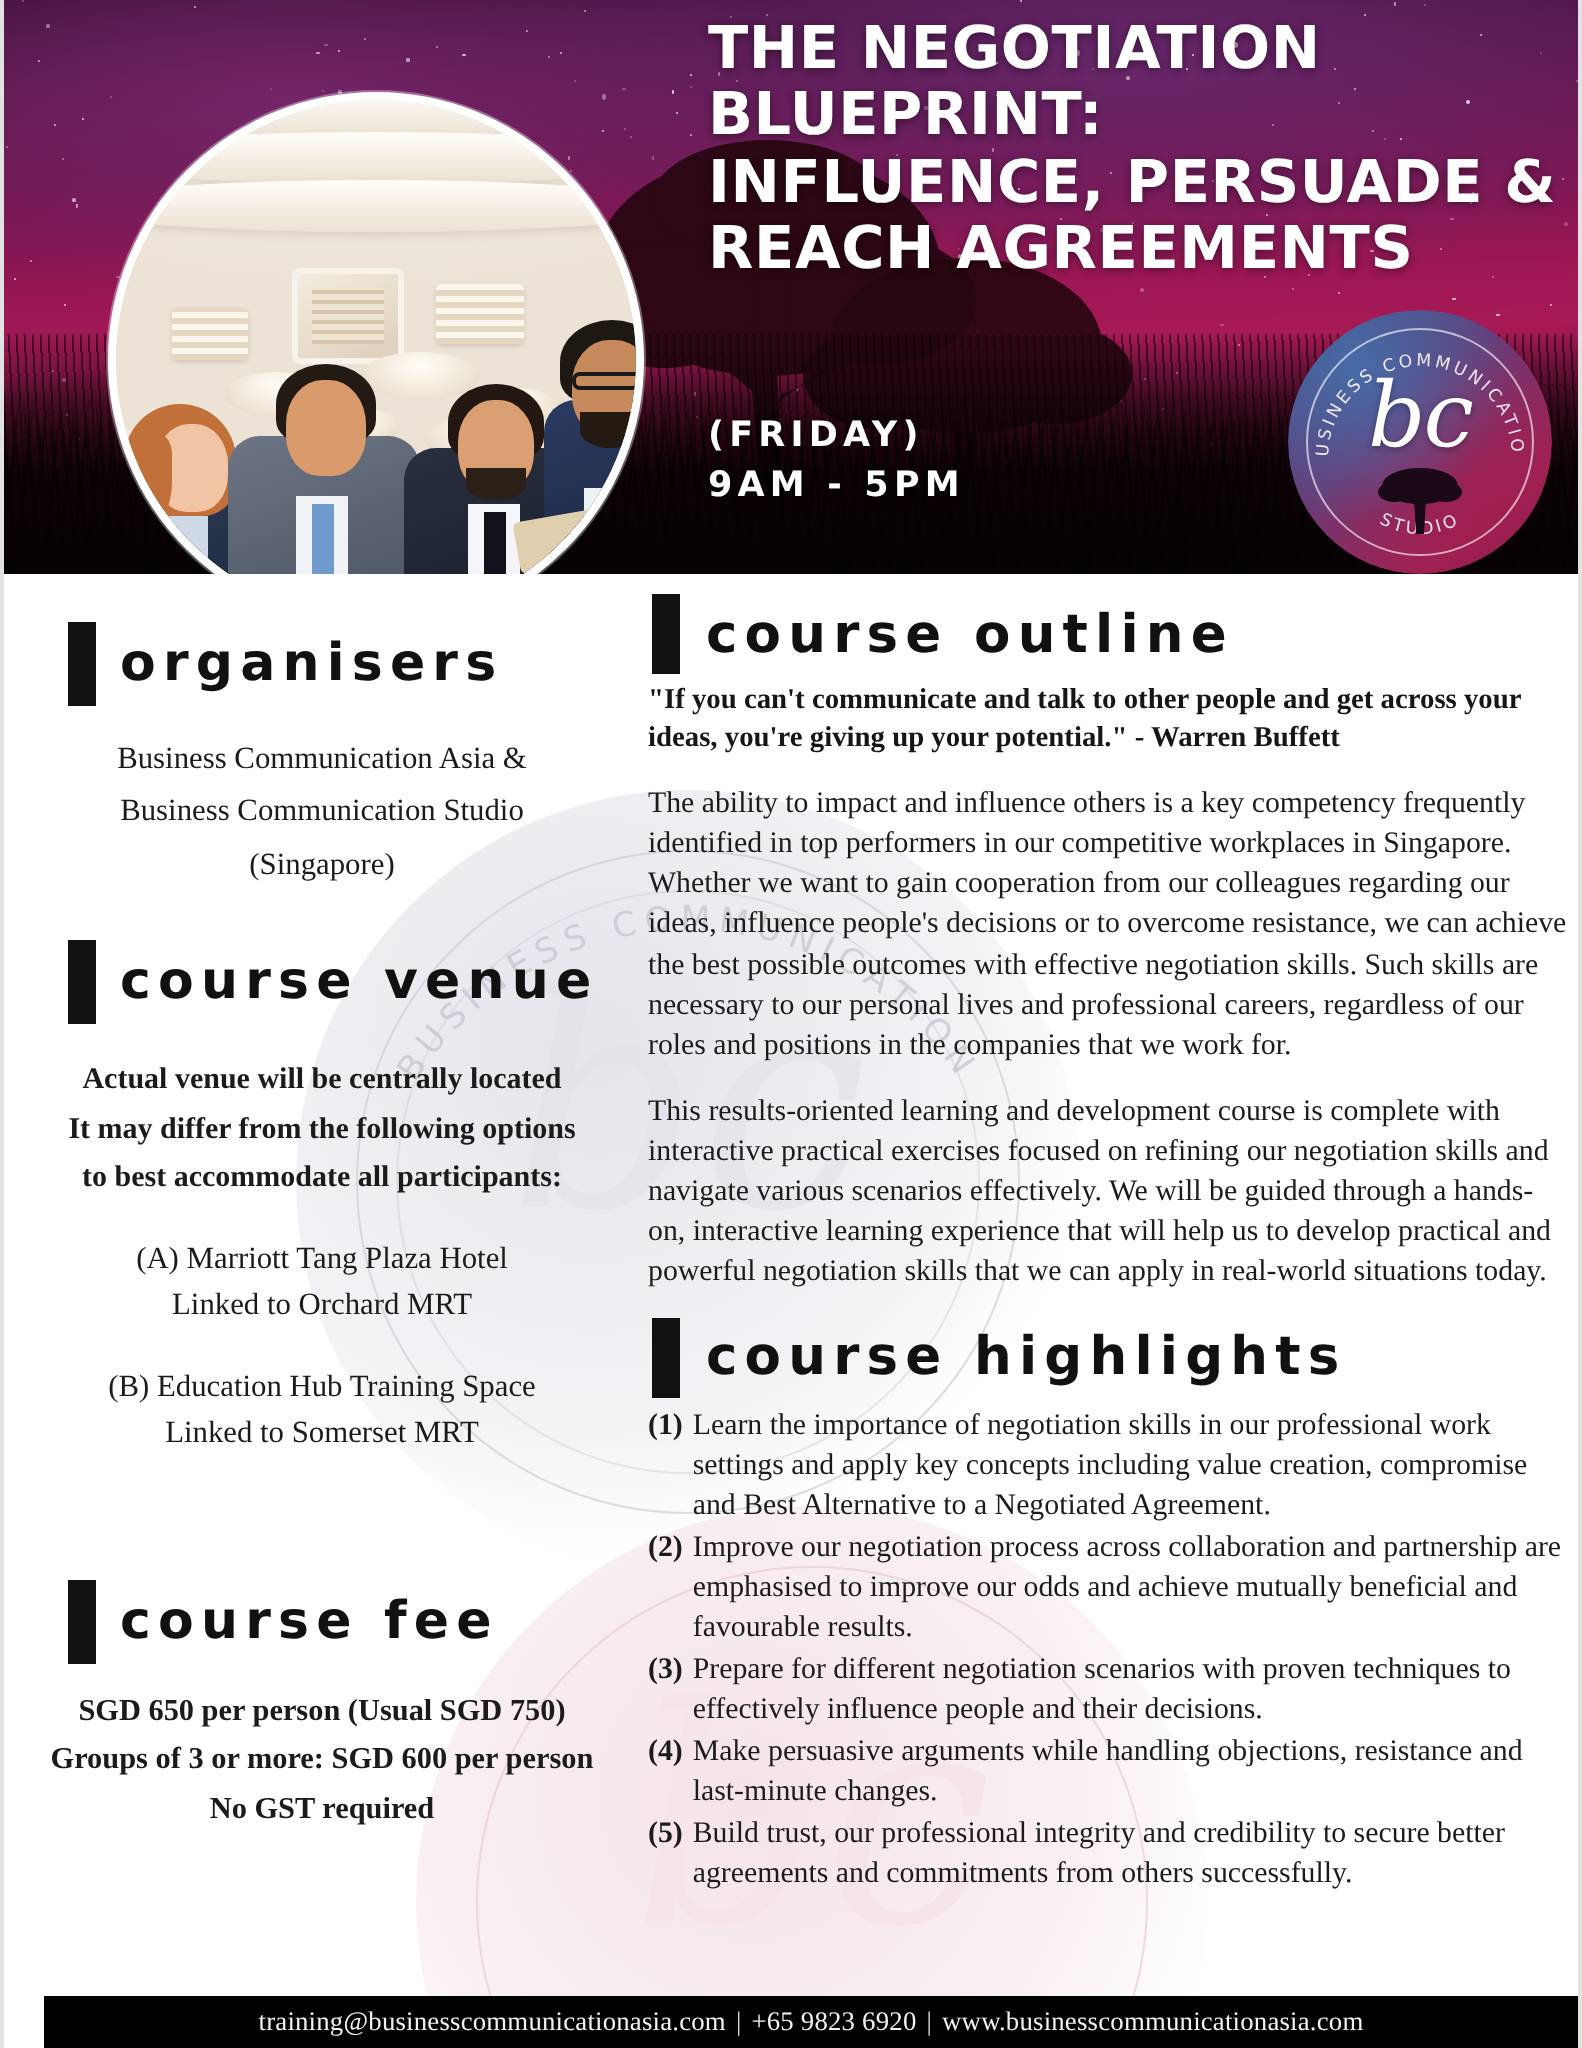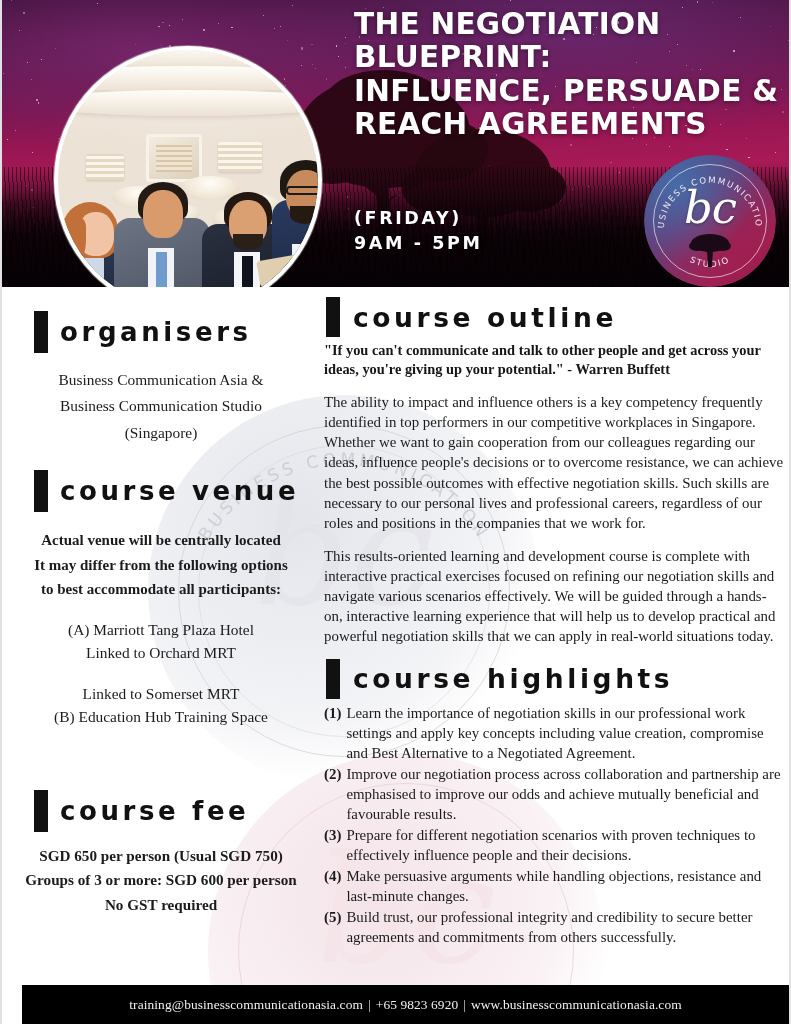--- a/index.html
+++ b/index.html
@@ -277,21 +277,21 @@
   .hl-item {
     display:flex; font-size:14.9px; line-height:1.345;
     color:#1b1b1b; margin-top:1px;
   }
   .hl-num { font-weight:700; flex:0 0 auto; margin-right:5px; }
   .hl-txt { flex:1 1 auto; }
 
   
   .footer {
     position:absolute; left:0; right:0; bottom:0;
-    height:39px; background:#000;
+    height:26px; background:#000;
     display:flex; align-items:center; justify-content:center;margin-left:20px;
   }
   .footer-txt {
     font-family:"Liberation Serif", serif;
     color:#f2f2f2; font-size:13.4px; letter-spacing:.1px;
   }
   .footer-sep { padding:0 5px; color:#d8d8d8; }
 </style>
 </head>
 <body>
@@ -693,25 +693,25 @@
         <div>to best accommodate all participants:</div>
       </div>
       <div class="l-body venue-opt">
         <div>
           <span class="opt-label">(A)</span>
           <span>Marriott Tang Plaza Hotel</span>
         </div>
         <div>Linked to Orchard MRT</div>
       </div>
       <div class="l-body venue-opt">
-        <div>Linked to Somerset MRT</div>
         <div>
           <span class="opt-label">(B)</span>
           <span>Education Hub Training Space</span>
         </div>
+        <div>Linked to Somerset MRT</div>
       </div>
 
       <div class="sec-head l-head" style="margin-top:62px;">
         <span class="sec-bar"></span>
         <span class="sec-txt">course fee</span>
       </div>
       <div class="l-body fee-block">
         <div>SGD 650 per person (Usual SGD 750)</div>
         <div>Groups of 3 or more: SGD 600 per person</div>
         <div>No GST required</div>

